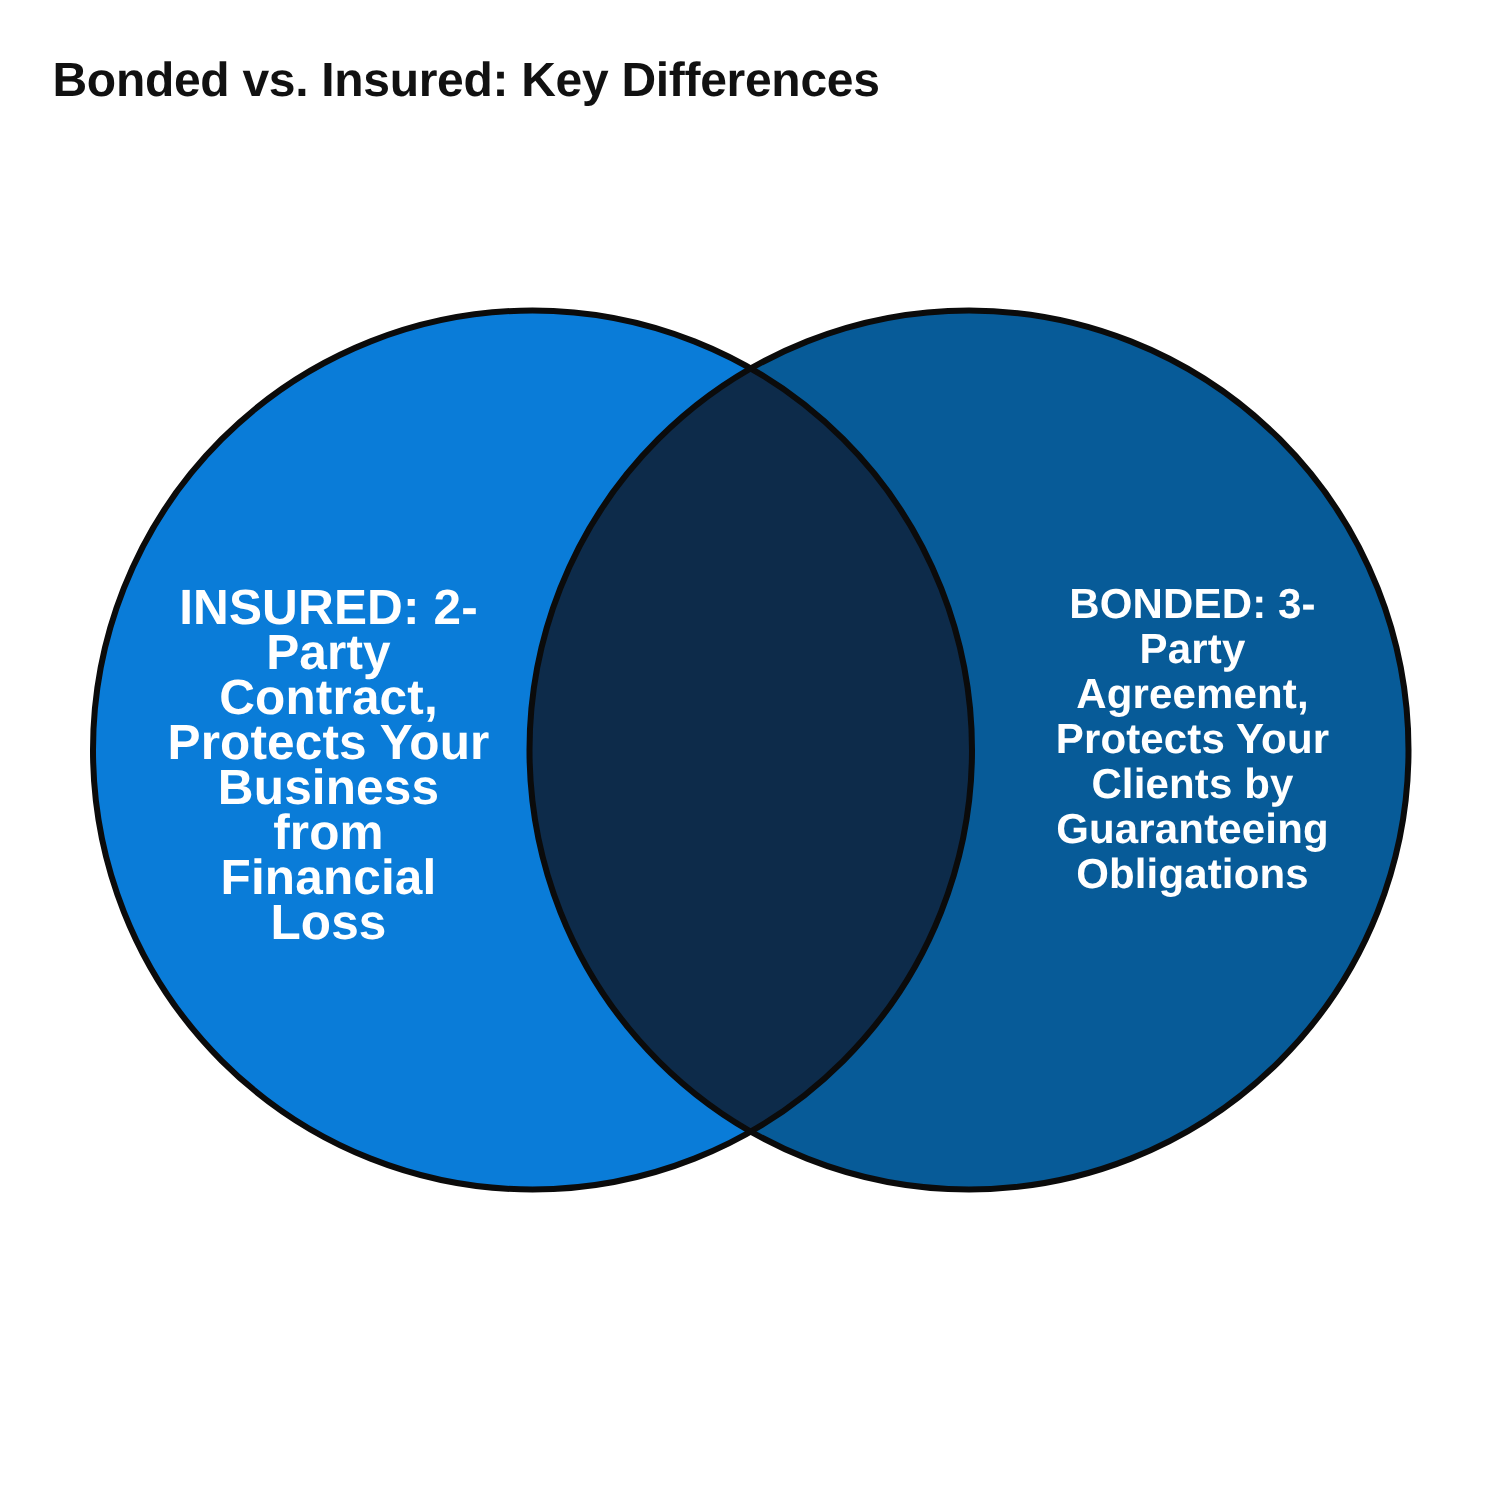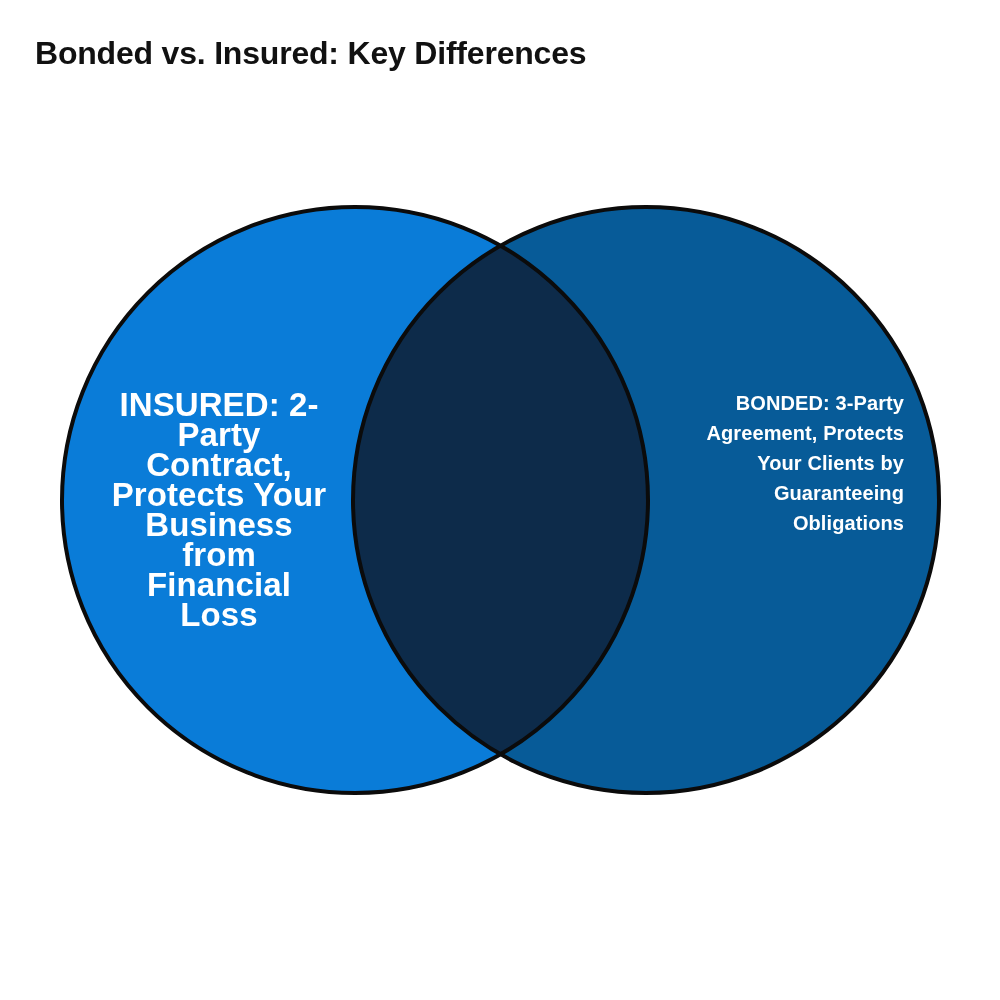--- a/index.html
+++ b/index.html
@@ -76,22 +76,21 @@
     top: 417px;
     width: 216px;
     font-size: 26.5px;
     line-height: 32px;
   }
 
   .label-right {
     left: 686px;
     top: 388px;
     width: 218px;
-    font-size: 20px;
-    text-align: right;
+    font-size: 28px;
   }
 </style>
 </head>
 <body>
 
 <div id="canvas" style="background: rgb(255, 255, 255);">
 
   <div class="title">Bonded vs. Insured: Key Differences</div>
 
   <div class="venn-stage">

